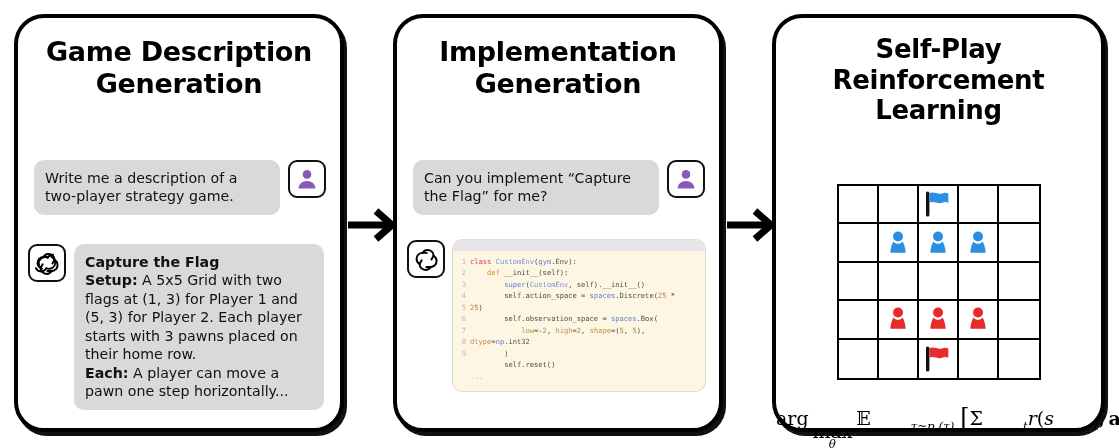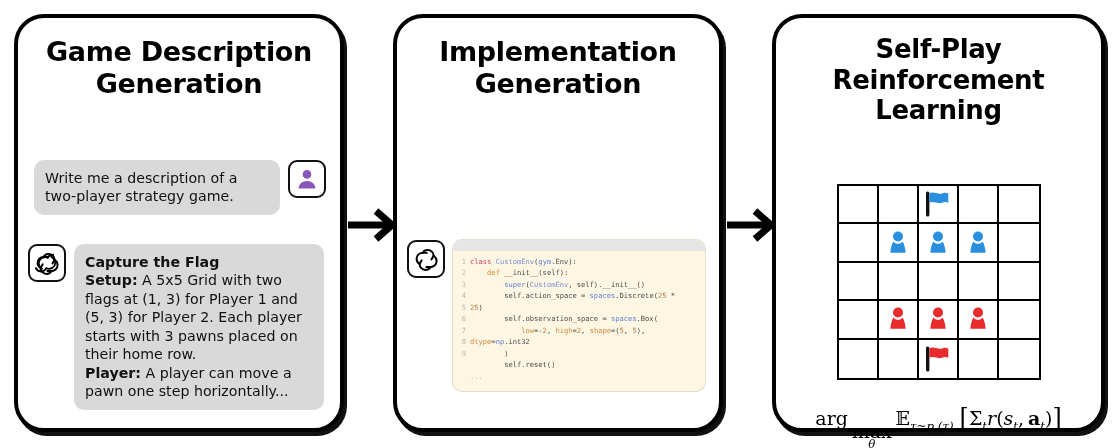--- a/index.html
+++ b/index.html
@@ -206,20 +206,21 @@
     font-size: 19px;
     color: #000;
     white-space: nowrap;
   }
   .mi { font-style: italic; }
   .mup { font-style: normal; margin-top: 32px; }
   .sub {
     font-size: 0.62em;
     vertical-align: sub;
     font-style: italic;
+    margin-left: 40px;
   }
   .subsub { font-size: 0.55em; vertical-align: sub; font-style: italic; }
   .stack {
     display: inline-flex;
     flex-direction: column;
     align-items: center;
     vertical-align: middle;
     line-height: 0.95;
   }
   .stack .under { font-size: 0.62em; font-style: italic; margin-top: -1px; }
@@ -270,38 +271,47 @@
             <path d="M14.6 10.6c0-0 6.6 0 6.6 0"></path>
             <path d="M31.7 15.1c0 0-3.3 5.7-3.3 5.7"></path>
             <path d="M27.2 32.2s-6.6 0-6.6 0"></path>
             <path d="M10.1 27.7s3.3-5.7 3.3-5.7"></path>
           </g>
         </svg>
       </div>
       <div class="bubble wide">
         <span class="b">Capture the Flag</span><br>
         <span class="b">Setup:</span><span> A 5x5 Grid with two flags at (1, 3) for Player 1 and (5, 3) for Player 2. Each player starts with 3 pawns placed on their home row.</span><br>
-        <span class="b">Player:</span><span> A player can move a pawn one step horizontally...</span>
+        <span class="b">Each:</span><span> A player can move a pawn one step horizontally...</span>
       </div>
     </div>
   </div>
 
   <div class="arrow" id="arrow-1">
     <svg width="48" height="34" viewBox="0 0 48 34">
       <line x1="0" y1="17" x2="42" y2="17" stroke="#000" stroke-width="7"></line>
       <polyline points="28,3 44,17 28,31" fill="none" stroke="#000" stroke-width="7" stroke-linecap="butt" stroke-linejoin="miter"></polyline>
     </svg>
   </div>
 
   <div class="panel" id="panel-2">
     <div class="panel-title">
       <div>Implementation</div>
       <div>Generation</div>
     </div>
 
+    <div class="chat-row user" id="p2-user-row">
+      <div class="bubble">Can you implement “Capture the Flag” for me?</div>
+      <div class="avatar">
+        <svg width="24" height="24" viewBox="0 0 24 24">
+          <circle cx="12" cy="7.4" r="4.3" fill="#8a58b8"></circle>
+          <path d="M3.6 21.5c0-4.7 3.8-7.6 8.4-7.6s8.4 2.9 8.4 7.6z" fill="#8a58b8"></path>
+        </svg>
+      </div>
+    </div>
 
     <div class="chat-row assistant" id="p2-assistant-row">
       <div class="avatar">
         <svg width="26" height="26" viewBox="0 0 40 40">
           <g fill="none" stroke="#000" stroke-width="3" stroke-linecap="round" stroke-linejoin="round">
             <path d="M14.6 10.6c1.6-2.8 4.6-4.6 8-4.6 5 0 9.1 4.1 9.1 9.1"></path>
             <path d="M31.7 15.1c2.8 1.6 4.6 4.6 4.6 8 0 5-4.1 9.1-9.1 9.1"></path>
             <path d="M27.2 32.2c-1.6 2.8-4.6 4.6-8 4.6-5 0-9.1-4.1-9.1-9.1"></path>
             <path d="M10.1 27.7c-2.8-1.6-4.6-4.6-4.6-8 0-5 4.1-9.1 9.1-9.1"></path>
             <path d="M14.6 10.6c0-0 6.6 0 6.6 0"></path>

